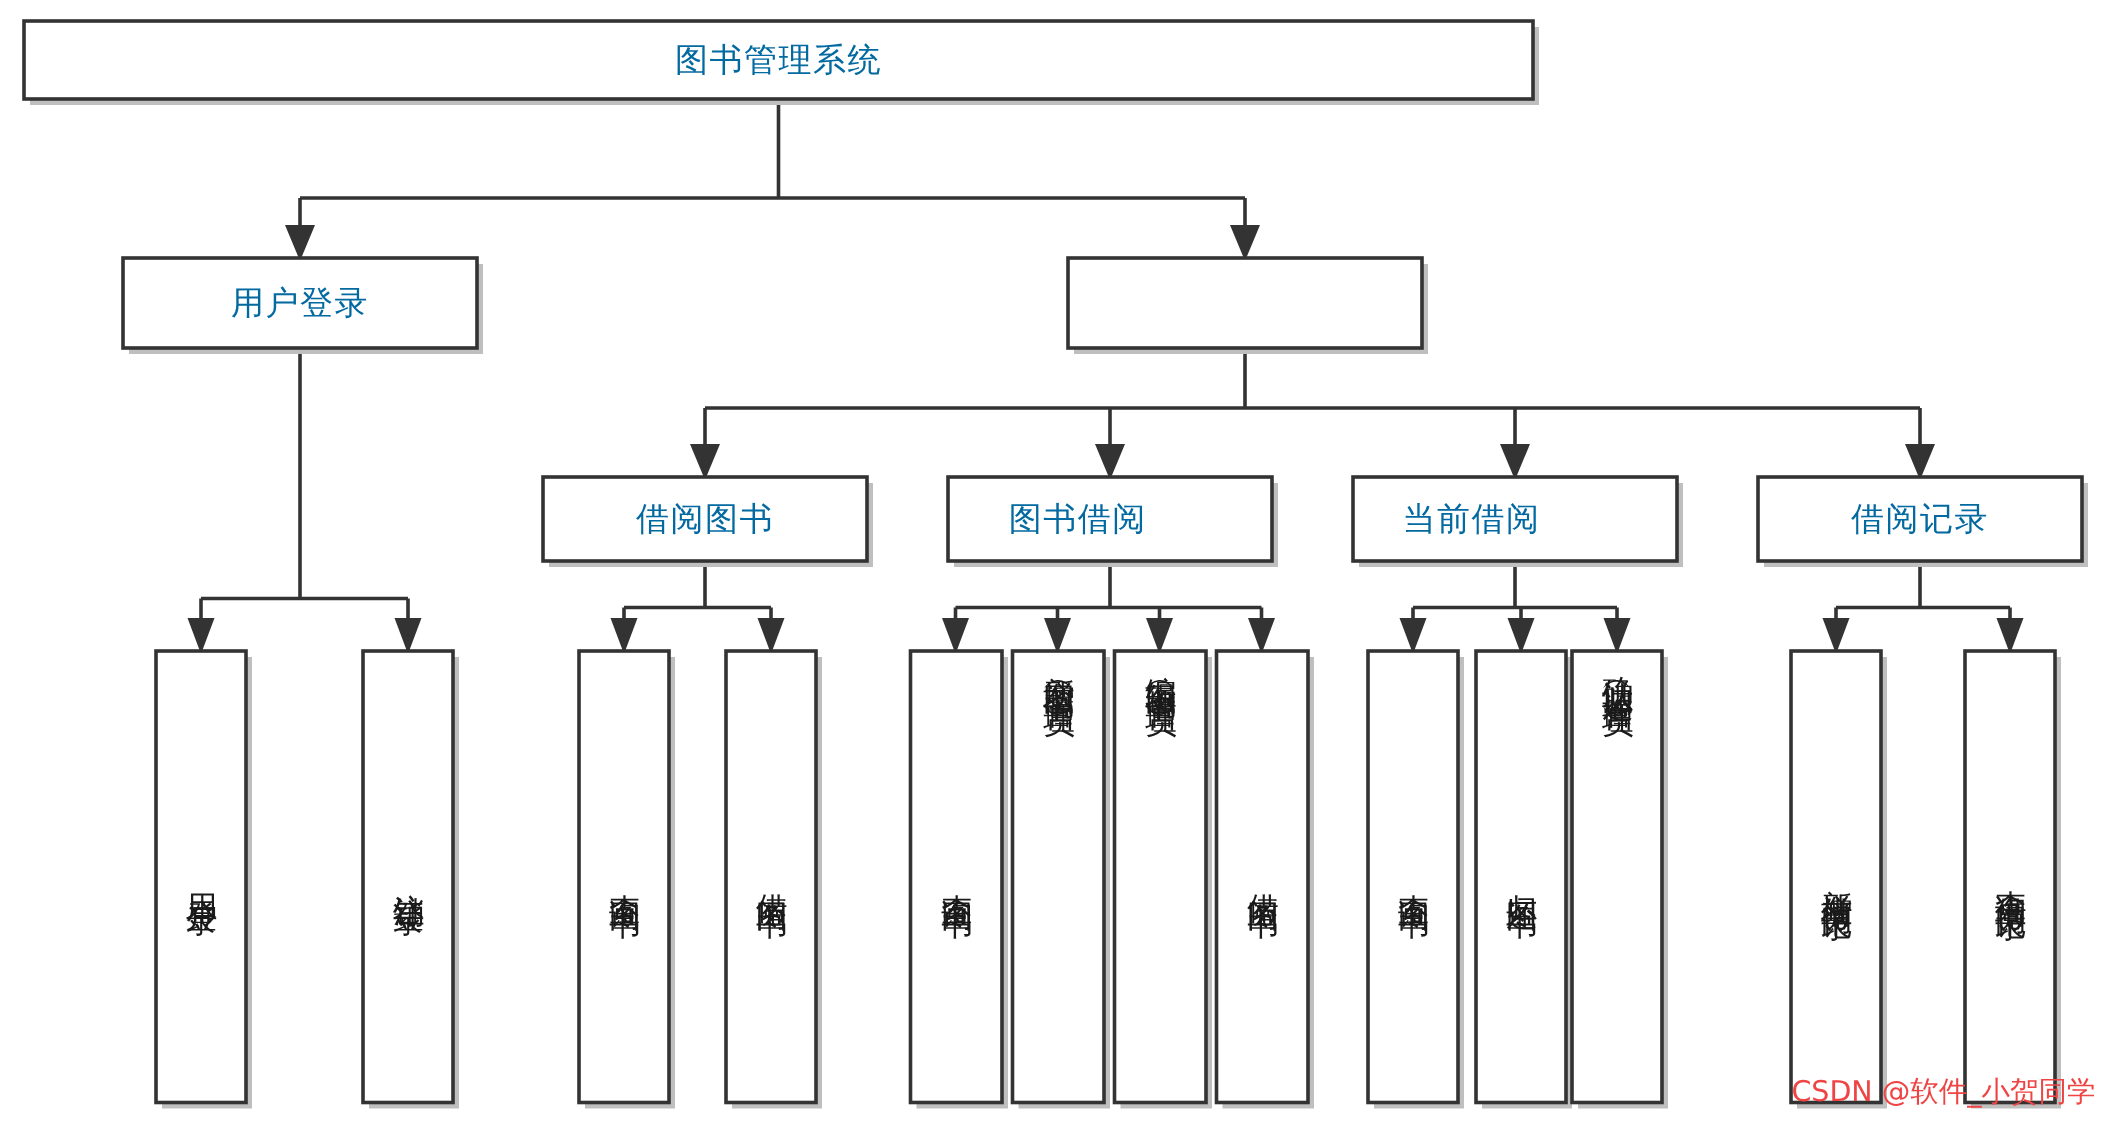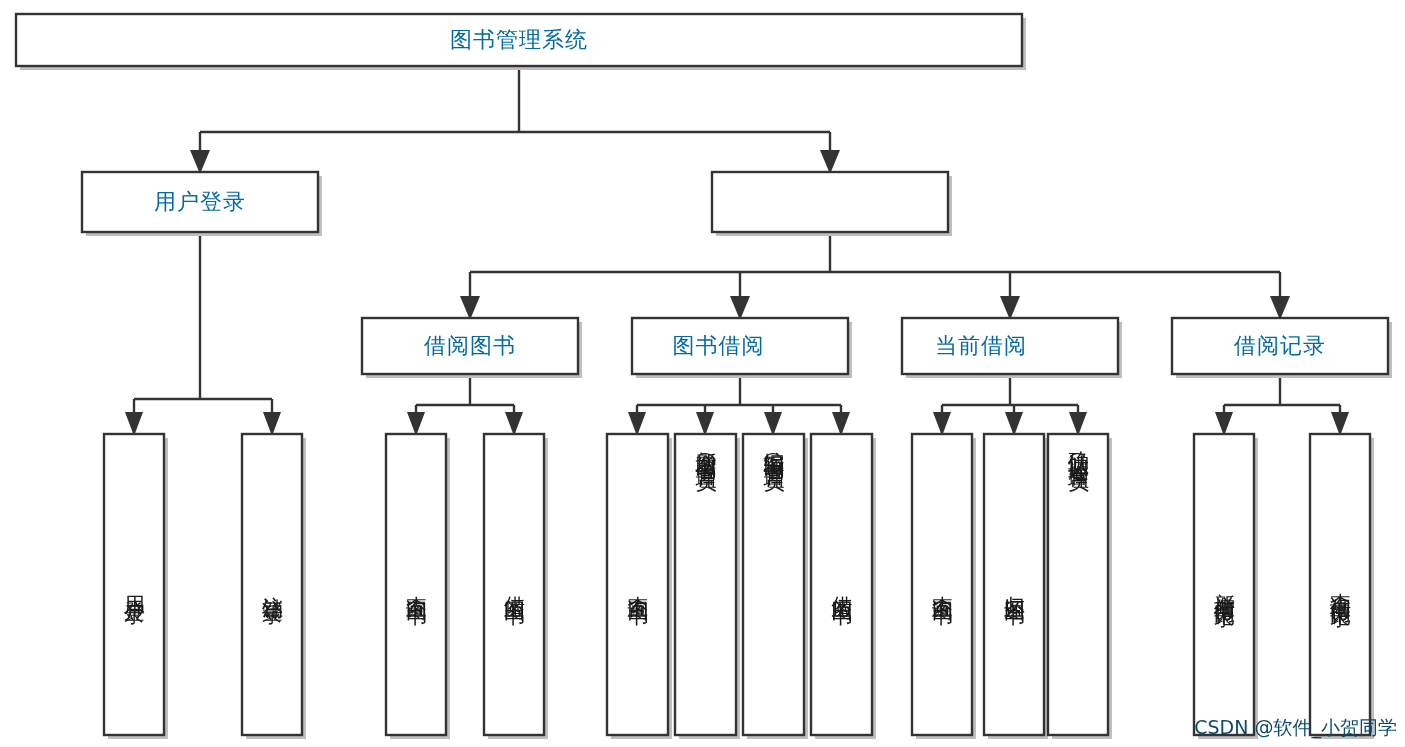--- a/index.html
+++ b/index.html
@@ -75,21 +75,21 @@
     color: #0369a1;
     white-space: nowrap;
     letter-spacing: 1px;
   }
   .watermark {
     position: absolute;
     right: 8px;
     bottom: 6px;
     font-family: "DejaVu Sans", "Liberation Sans", sans-serif;
     font-size: 19px;
-    color: #0c4a6e;
+    color: #ef4444;
     white-space: nowrap;
     pointer-events: none;
   }
 </style>
 </head>
 <body>
 
 <div id="diagram-root">
 
   <svg class="canvas" viewBox="0 0 1405 747" xmlns="http://www.w3.org/2000/svg">

